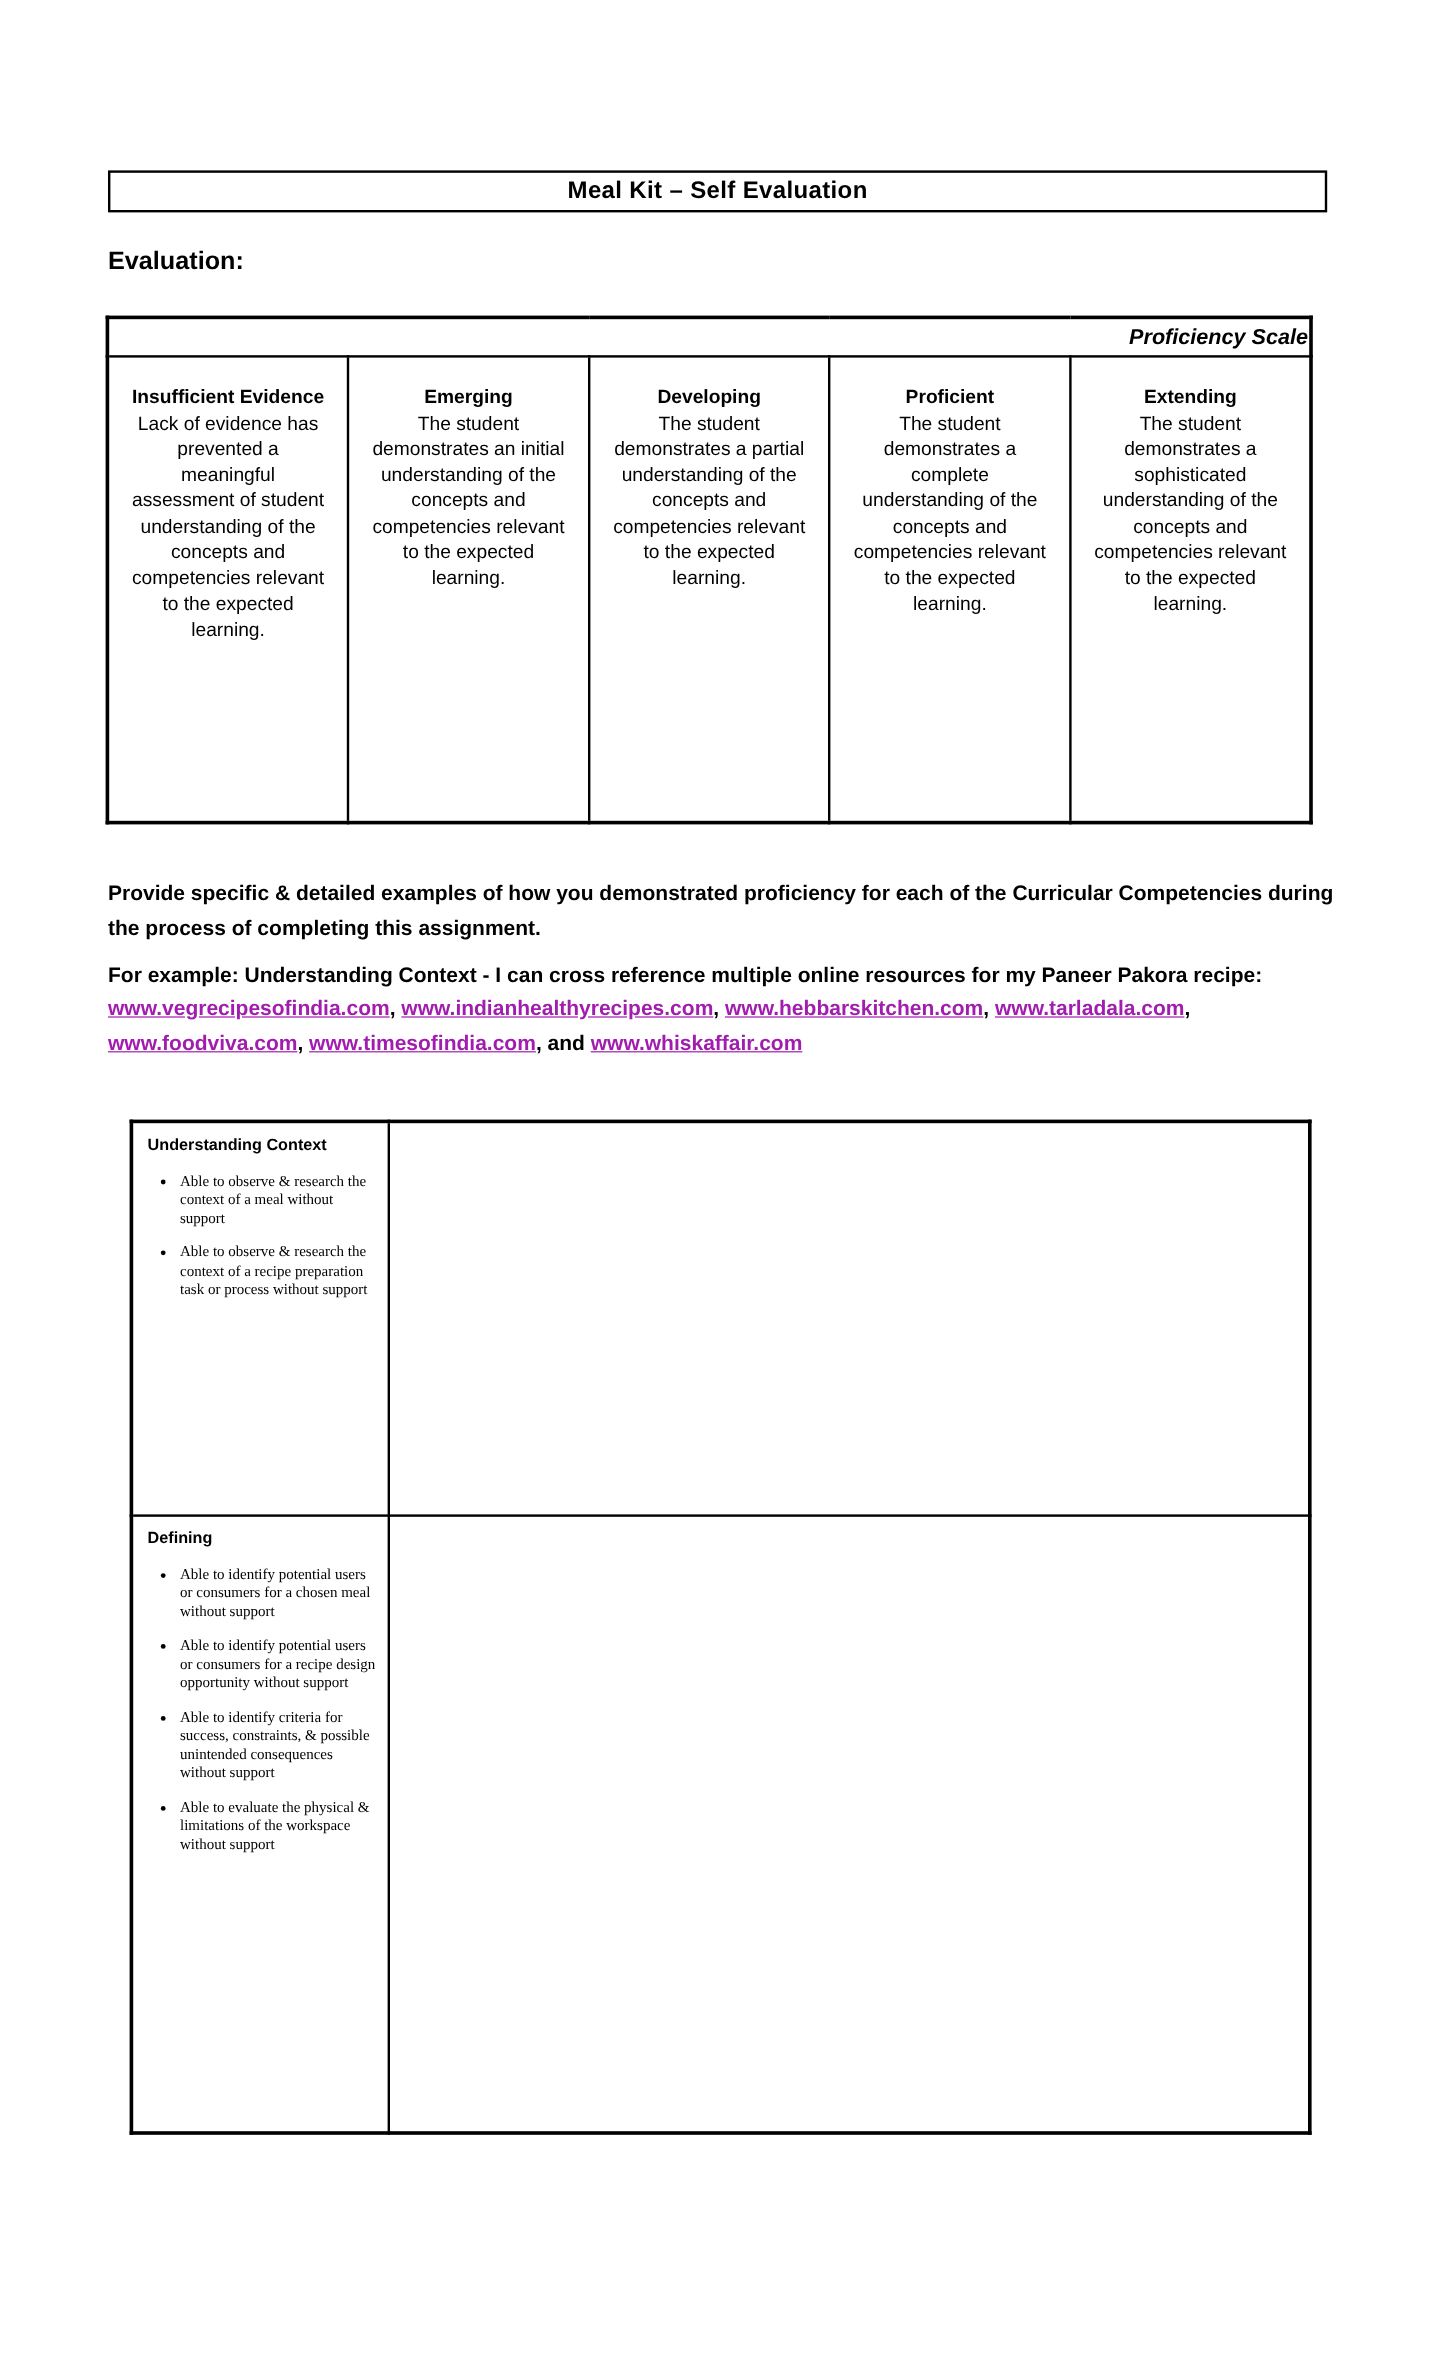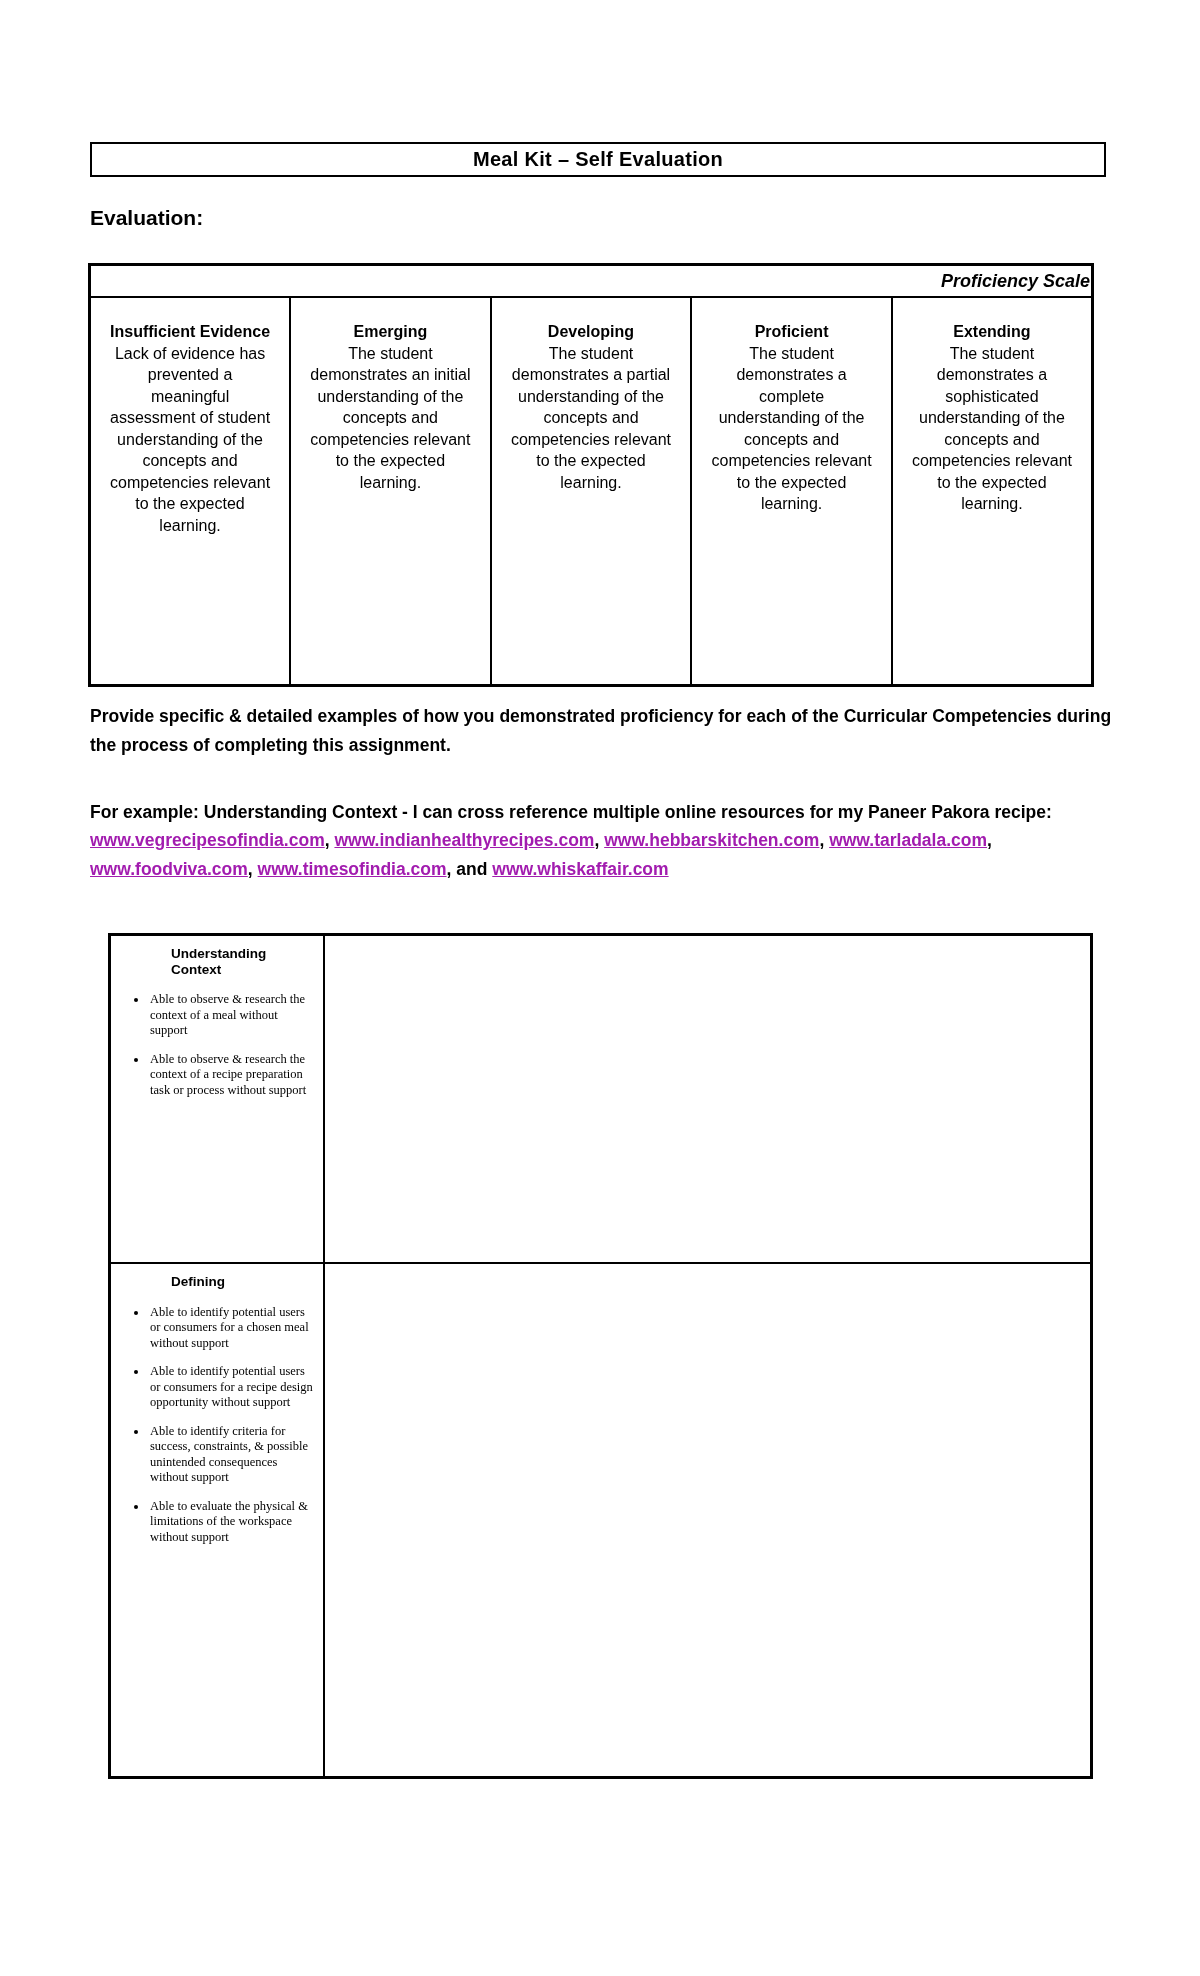--- a/index.html
+++ b/index.html
@@ -57,21 +57,21 @@
   .level-title { font-weight: bold; display: block; }
   .level-desc { display: block; }
   .para {
     position: absolute;
     left: 90px;
     width: 1022px;
     font-size: 17.5px;
     font-weight: bold;
     line-height: 29px;
   }
-  .para-instructions { top: 684px; }
+  .para-instructions { top: 712px; }
   .para-example { top: 780px; line-height: 28.5px; }
   .link {
     color: #a21caf;
     text-decoration: underline;
     cursor: pointer;
   }
   .comp-table {
     position: absolute;
     left: 108px; top: 933px;
     width: 985px;
@@ -85,21 +85,20 @@
     font-size: 12.5px;
     line-height: 15.5px;
   }
   .comp-table td.response-cell { background: #ffffff; }
   .comp-table tr.row-understanding td { height: 308px; }
   .comp-table tr.row-defining td { height: 494px; }
   .criteria-heading {
     font-size: 13.5px;
     font-weight: bold;
     display: block;
-    margin-left: 48px;
   }
   .criteria-bullets {
     margin: 15px 0 0 0;
     padding-left: 25px;
     font-family: Liberation Serif, serif;
   }
   .criteria-bullets li {
     margin-bottom: 13px;
     padding-left: 2px;
   }

